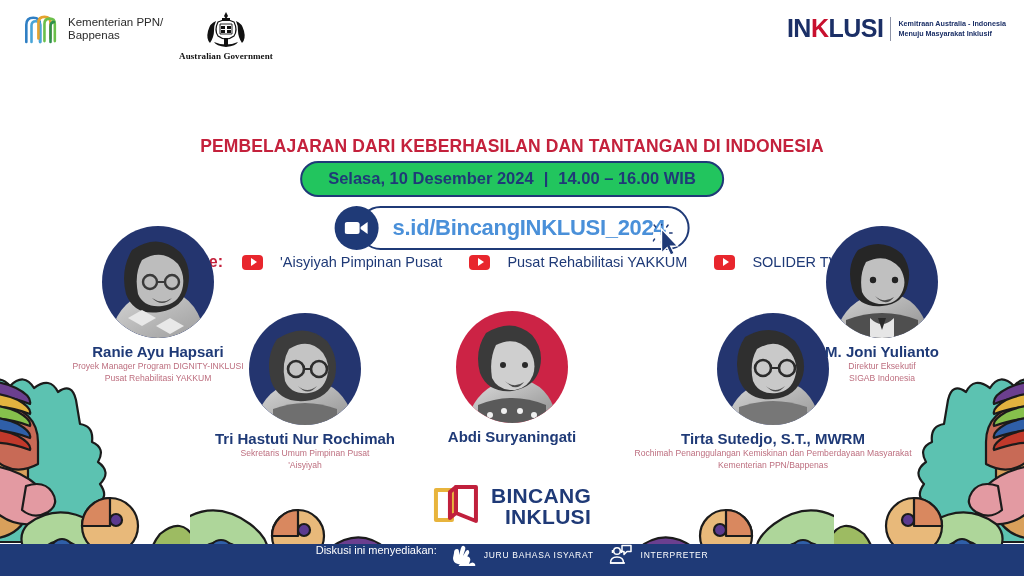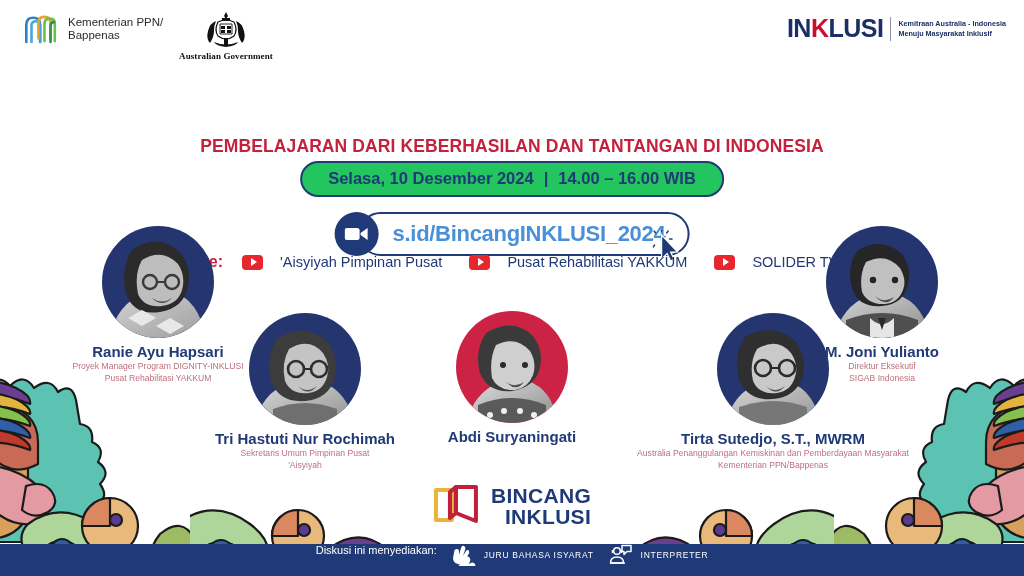--- a/index.html
+++ b/index.html
@@ -36,21 +36,21 @@
   .subtitle{position:absolute;top:136px;left:0;width:1024px;text-align:center;
     font-size:17.5px;font-weight:700;color:#c4213c;letter-spacing:.1px;}
 
   
   .datepill{position:absolute;top:161px;left:50%;transform:translateX(-50%);
     background:#22c55e;border:2.5px solid #1f3a77;border-radius:22px;
     padding:6px 26px 7px;font-size:16.5px;font-weight:700;color:#1f3a77;white-space:nowrap;}
   .datepill .sep{padding:0 10px;}
 
   
-  .linkwrap{position:absolute;top:212px;left:50%;transform:translateX(-50%);display:flex;align-items:center;text-align:right;}
+  .linkwrap{position:absolute;top:206px;left:50%;transform:translateX(-50%);display:flex;align-items:center;text-align:right;}
   .cam{width:44px;height:44px;border-radius:50%;background:#1f3a77;display:flex;align-items:center;justify-content:center;
     position:relative;z-index:2;}
   .linkpill{margin-left:-20px;border:2px solid #1f3a77;border-radius:22px;height:40px;display:flex;align-items:center;
     padding:0 22px 0 32px;background:#fff;}
   .linktext{font-size:22px;font-weight:700;color:#4a90d9;letter-spacing:-.3px;white-space:nowrap;}
   .cursor{position:absolute;left:318px;top:18px;}
 
   
   .liverow{position:absolute;top:253px;left:0;width:1024px;display:flex;align-items:center;justify-content:center;gap:17px;
     font-size:14.5px;}
@@ -411,21 +411,21 @@
             <circle cx="46" cy="55" r="8" fill="none" stroke="#2b2b2b" stroke-width="2.6"></circle>
             <circle cx="70" cy="55" r="8" fill="none" stroke="#2b2b2b" stroke-width="2.6"></circle>
             <path d="M54 55 h8" stroke="#2b2b2b" stroke-width="2"></path>
             <path d="M49 73 q9 8 19 0 q-9 11-19 0Z" fill="#4d4d4d"></path>
             <path d="M22 94 q34-12 68 0 l0 18 H22Z" fill="#777"></path>
           </g>
         </svg>
       </div>
     </div>
     <div class="sp-name">Tirta Sutedjo, S.T., MWRM</div>
-    <div class="sp-role">Australia Penanggulangan Kemiskinan dan Pemberdayaan Masyarakat</div>
+    <div class="sp-role">Rochimah Penanggulangan Kemiskinan dan Pemberdayaan Masyarakat</div>
     <div class="sp-role">Kementerian PPN/Bappenas</div>
   </div>
 
   <div class="speaker" style="left:752px;top:226px;width:260px;">
     <div class="avatar">
       <div class="disc" style="background:#24356f;"></div>
       <div class="photo">
         <svg viewBox="0 0 112 112" width="112" height="112">
           <defs>
               <clipPath id="c5">

